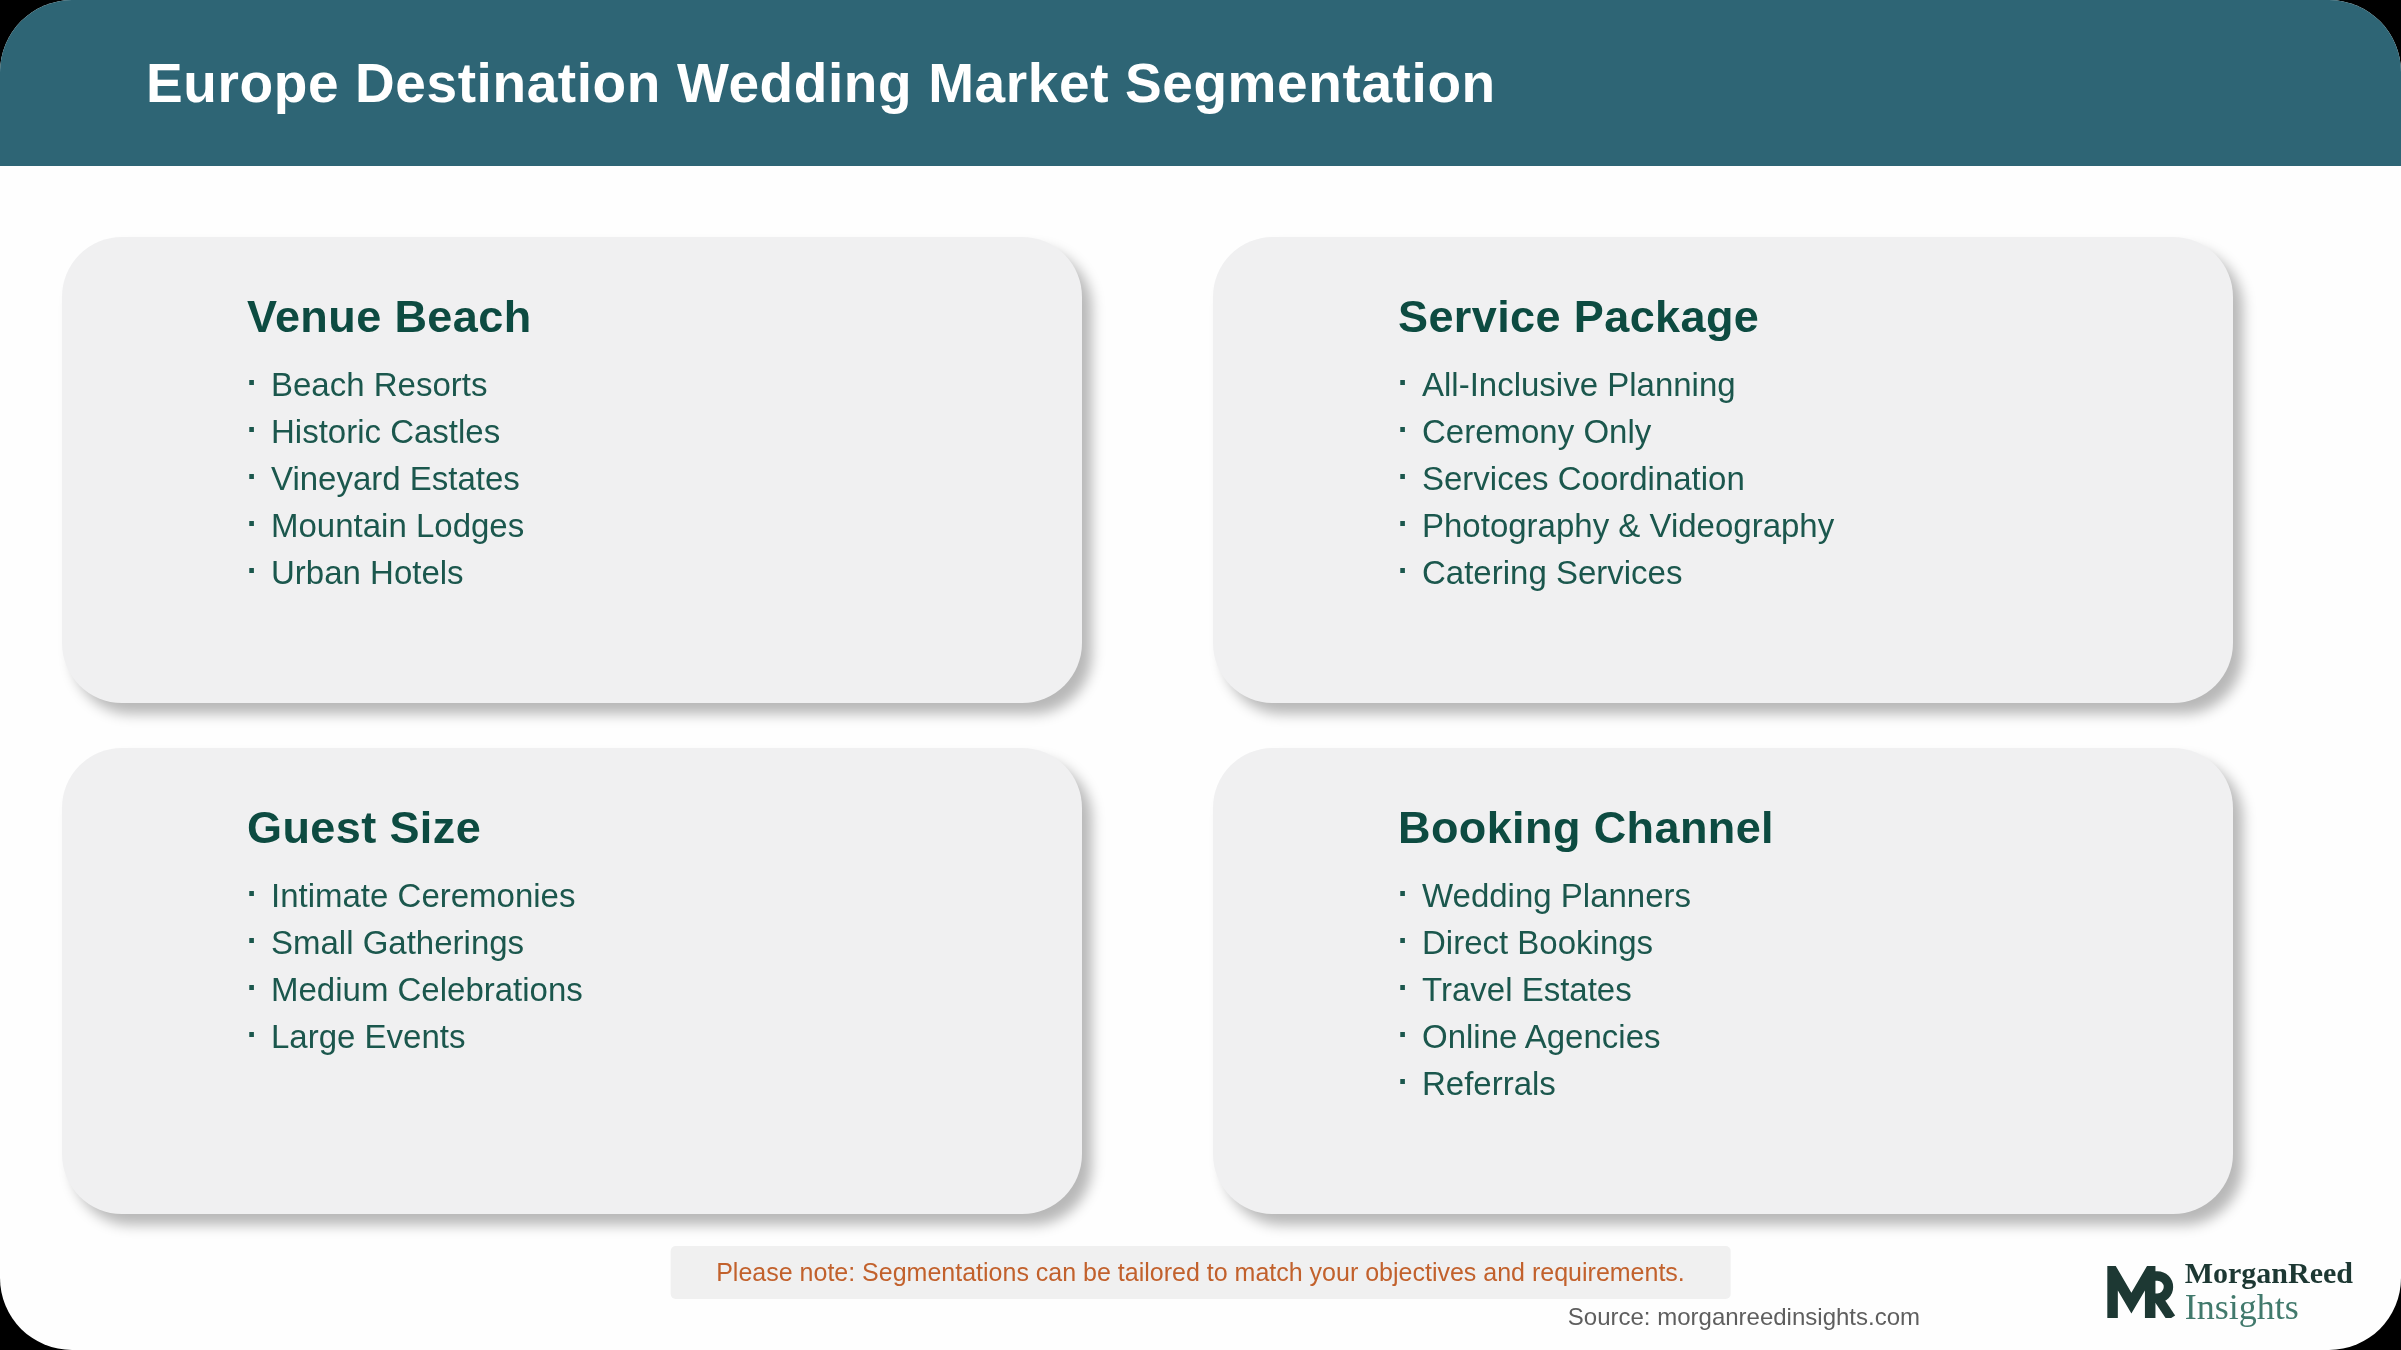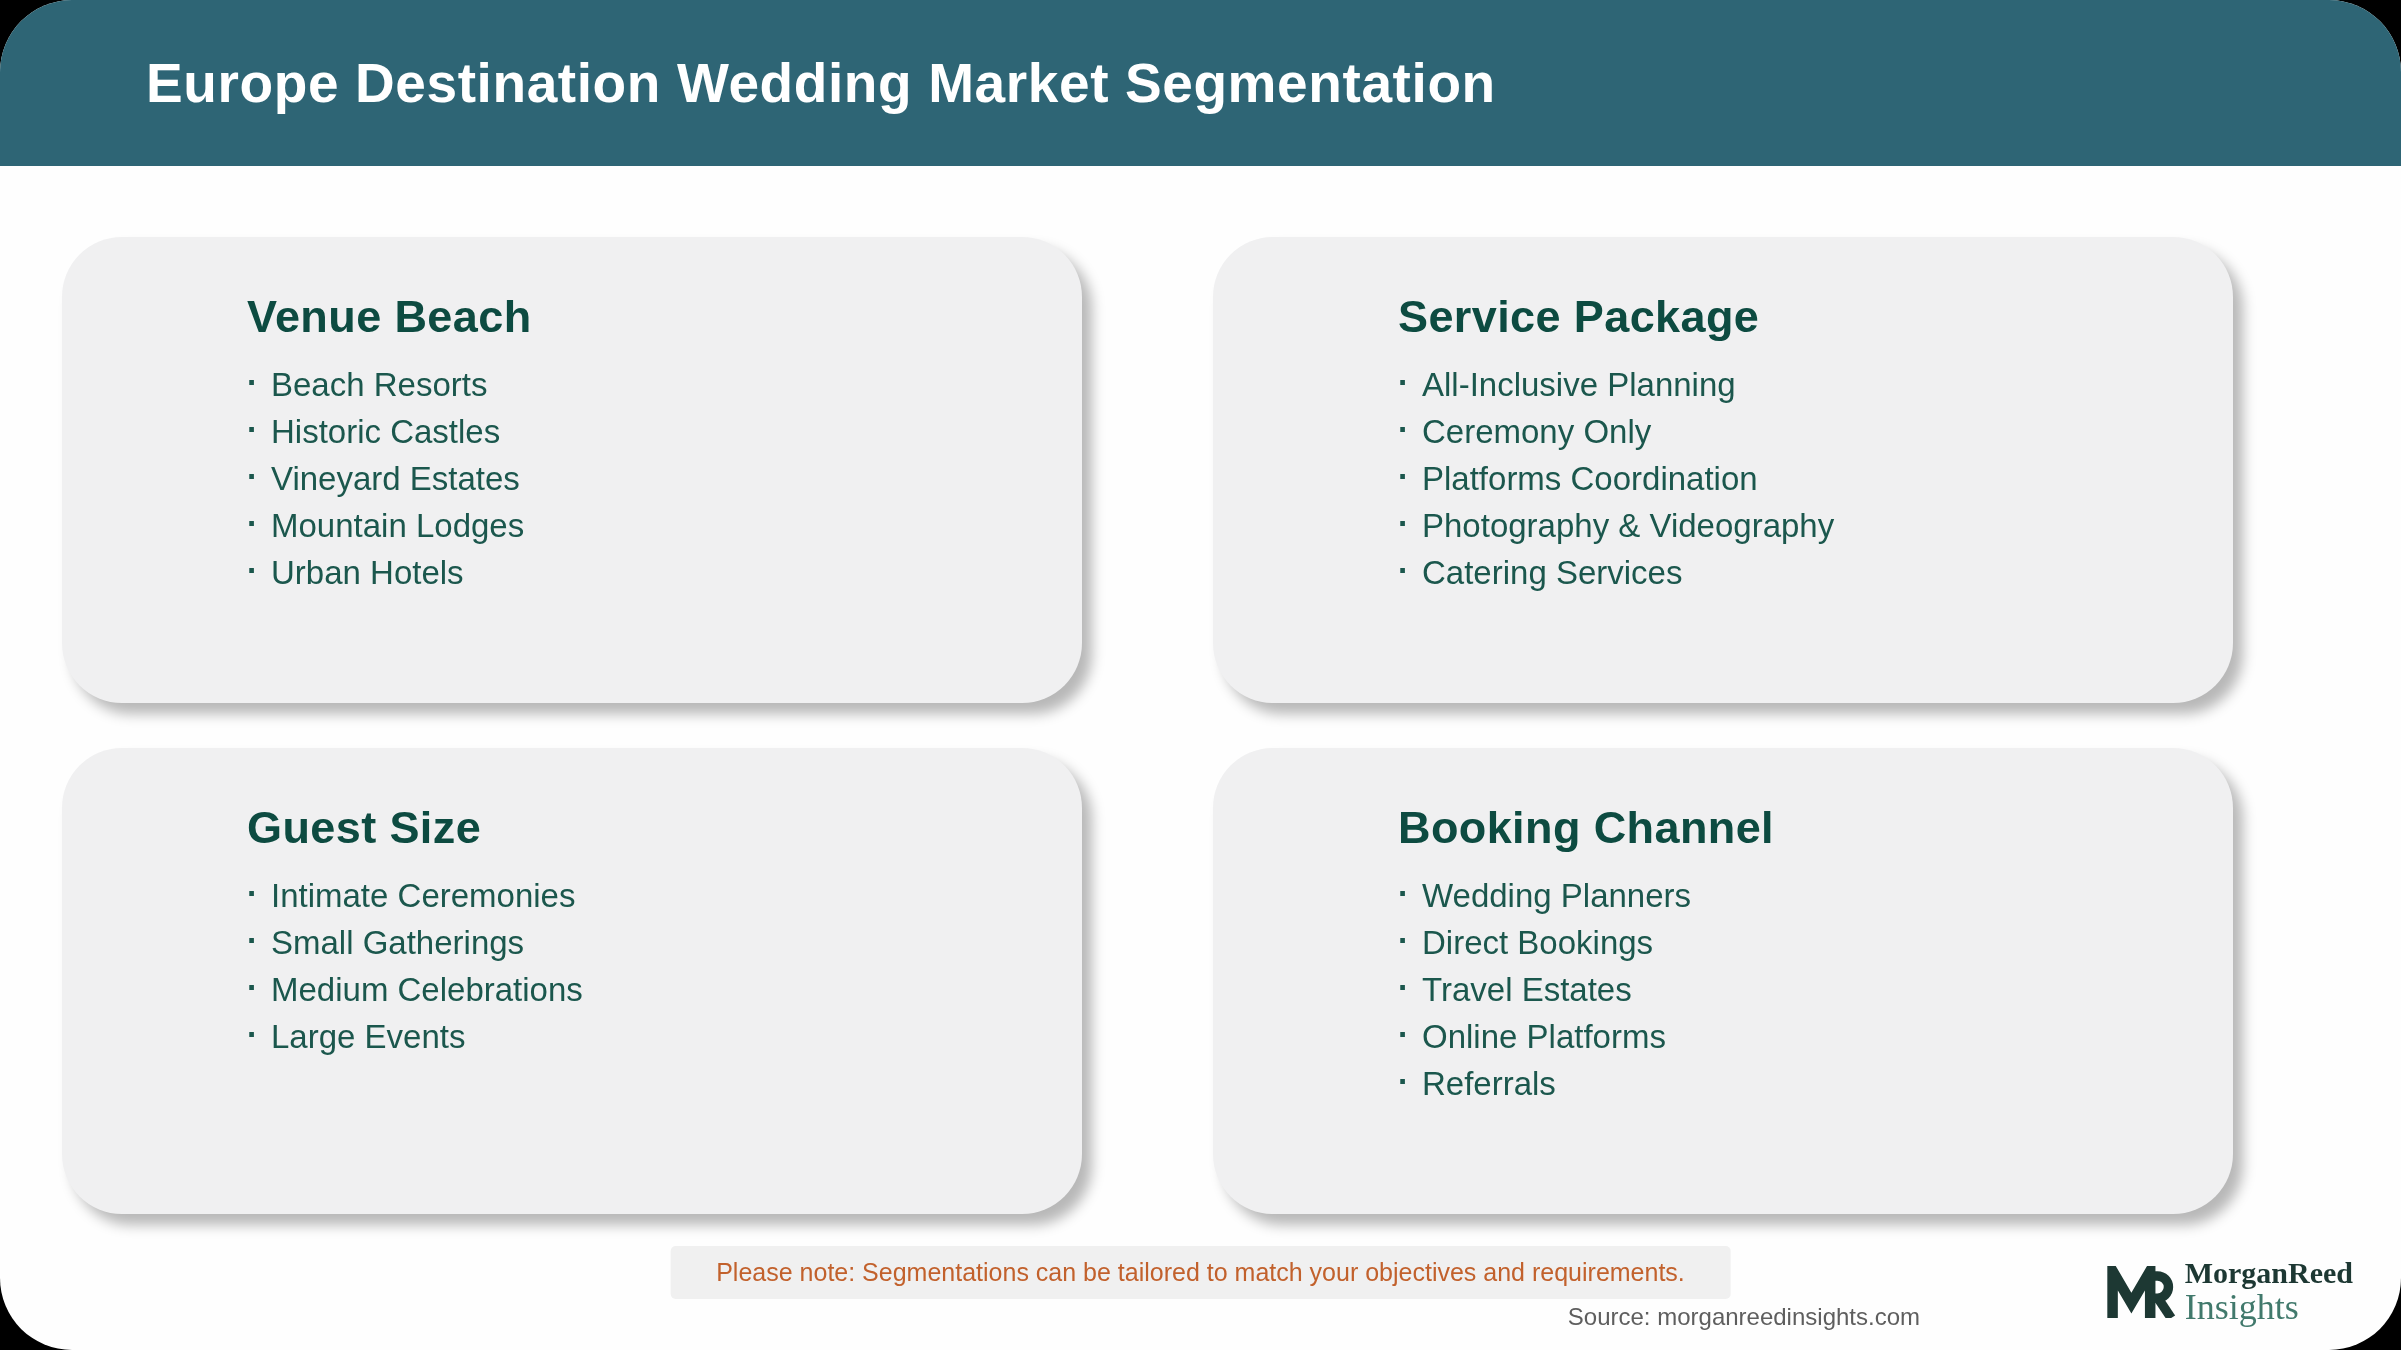--- a/index.html
+++ b/index.html
@@ -120,21 +120,21 @@
         <li><span class="dot">·</span><span>Mountain Lodges</span></li>
         <li><span class="dot">·</span><span>Urban Hotels</span></li>
       </ul>
   </section>
 
   <section class="card pos-tr">
     <h2>Service Package</h2>
     <ul>
         <li><span class="dot">·</span><span>All-Inclusive Planning</span></li>
         <li><span class="dot">·</span><span>Ceremony Only</span></li>
-        <li><span class="dot">·</span><span>Platforms Coordination</span></li>
+        <li><span class="dot">·</span><span>Services Coordination</span></li>
         <li><span class="dot">·</span><span>Photography &amp; Videography</span></li>
         <li><span class="dot">·</span><span>Catering Services</span></li>
       </ul>
   </section>
 
   <section class="card pos-bl">
     <h2>Guest Size</h2>
     <ul>
         <li><span class="dot">·</span><span>Intimate Ceremonies</span></li>
         <li><span class="dot">·</span><span>Small Gatherings</span></li>
@@ -142,21 +142,21 @@
         <li><span class="dot">·</span><span>Large Events</span></li>
       </ul>
   </section>
 
   <section class="card pos-br">
     <h2>Booking Channel</h2>
     <ul>
         <li><span class="dot">·</span><span>Wedding Planners</span></li>
         <li><span class="dot">·</span><span>Direct Bookings</span></li>
         <li><span class="dot">·</span><span>Travel Estates</span></li>
-        <li><span class="dot">·</span><span>Online Platforms</span></li>
+        <li><span class="dot">·</span><span>Online Agencies</span></li>
         <li><span class="dot">·</span><span>Referrals</span></li>
       </ul>
   </section>
 
   <div class="note">
     <span>Please note: Segmentations can be tailored to match your objectives and requirements.</span>
   </div>
 
   <div class="source">Source: morganreedinsights.com</div>
 

